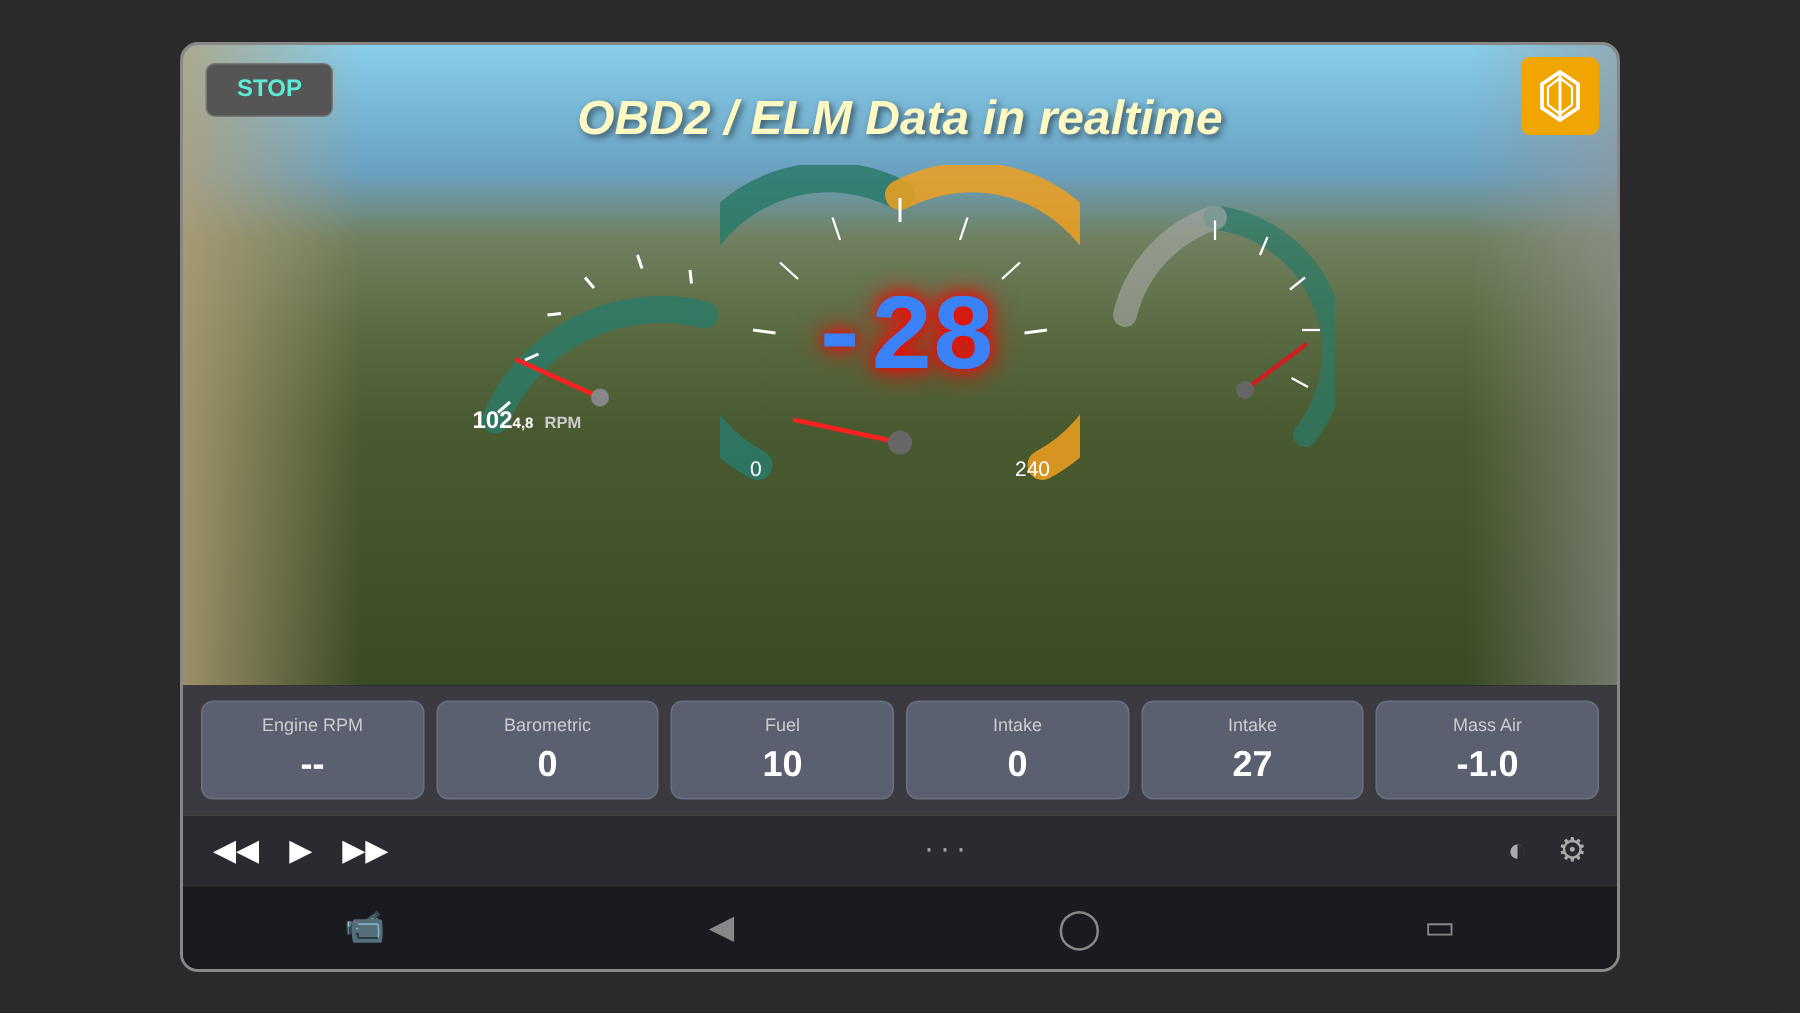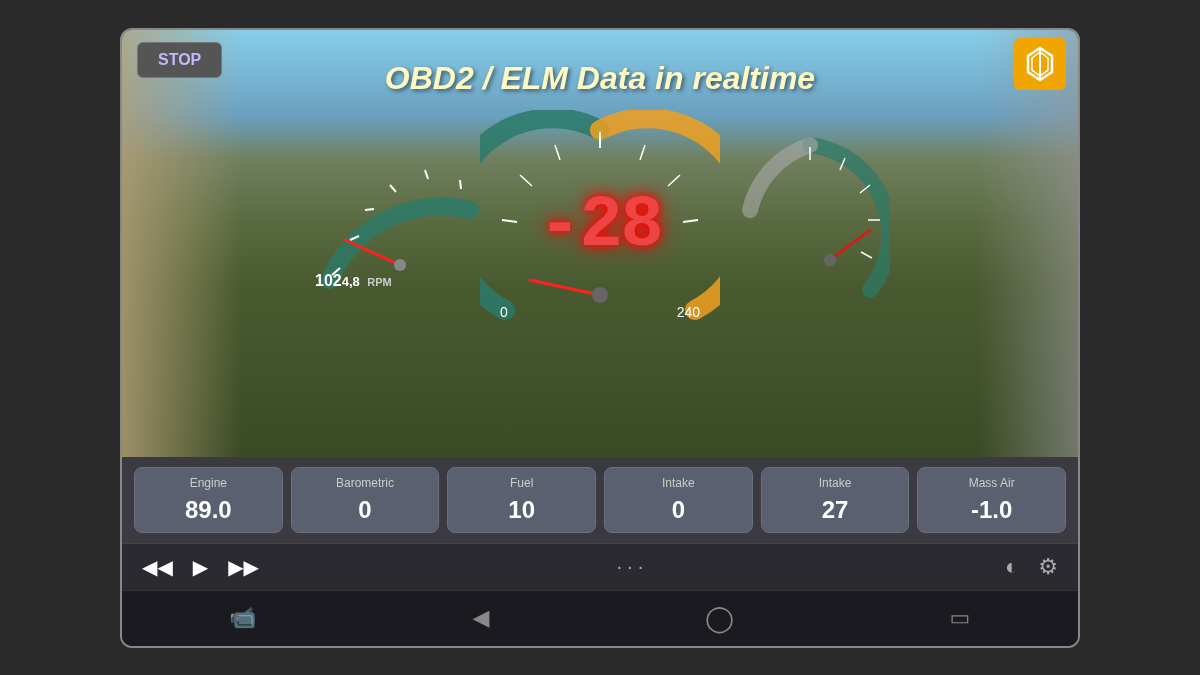--- a/index.html
+++ b/index.html
@@ -64,21 +64,21 @@
       background: linear-gradient(270deg, rgba(150,150,150,0.6), transparent);
       z-index: 1;
     }
 
     
     .stop-btn {
       position: absolute;
       top: 12px;
       left: 15px;
       background: #555;
-      color: #c4b5fd;
+      color: #5eead4;
       border: 1px solid #777;
       border-radius: 6px;
       padding: 8px 20px;
       font-size: 16px;
       font-weight: bold;
       cursor: pointer;
       z-index: 10;
     }
 
     
@@ -142,21 +142,21 @@
 
     
     .speed-digital {
       position: absolute;
       top: 75px;
       left: 50%;
       transform: translateX(-50%);
       font-family: 'Courier New', monospace;
       font-size: 72px;
       font-weight: bold;
-      color: #ef4444;
+      color: #3b82f6;
       text-shadow: 0 0 10px #ff0000, 0 0 20px #ff0000;
       white-space: nowrap;
       letter-spacing: -2px;
       z-index: 11;
     }
 
     .speed-labels {
       position: absolute;
       bottom: 30px;
       left: 50%;
@@ -319,21 +319,21 @@
           <line x1="55" y1="100" x2="64" y2="99" stroke="white" stroke-width="2"></line>
           <line x1="80" y1="75" x2="86" y2="82" stroke="white" stroke-width="2"></line>
           <line x1="115" y1="60" x2="118" y2="69" stroke="white" stroke-width="2"></line>
           <line x1="150" y1="70" x2="151" y2="79" stroke="white" stroke-width="2"></line>
 
           <line x1="90" y1="155" x2="35" y2="130" stroke="#ff2020" stroke-width="3" stroke-linecap="round"></line>
           <circle cx="90" cy="155" r="6" fill="#888"></circle>
         </svg>
         
         <div style="position:absolute;bottom:20px;left:5px;color:white;font-size:16px;font-weight:bold;">
-          <span>102</span><span style="font-size:13px;">4,8</span>
+          <span>102</span><span style="font-size:10px;">4,8</span>
           <span style="font-size:11px;color:#ccc;margin-left:3px;margin-top:36px;">RPM</span>
         </div>
       </div>
 
       <div class="center-gauge">
         <svg viewBox="0 0 240 240">
 
           <path d="M 25 200 A 100 100 0 0 1 120 20" fill="none" stroke="#2a7a6a" stroke-width="20" stroke-linecap="round" opacity="0.85"></path>
 
           <path d="M 120 20 A 100 100 0 0 1 215 200" fill="none" stroke="#f0a020" stroke-width="20" stroke-linecap="round" opacity="0.85"></path>
@@ -374,22 +374,22 @@
           <line x1="100" y1="130" x2="140" y2="100" stroke="#cc2020" stroke-width="3" stroke-linecap="round"></line>
           <circle cx="100" cy="130" r="6" fill="#666"></circle>
         </svg>
       </div>
 
     </div>
   </div>
 
   <div class="data-cards">
     <div class="data-card">
-      <div class="card-label">Engine</div>
-      <div class="card-value">89.0</div>
+      <div class="card-label">Engine RPM</div>
+      <div class="card-value">--</div>
     </div>
     <div class="data-card">
       <div class="card-label">Barometric</div>
       <div class="card-value">0</div>
     </div>
     <div class="data-card">
       <div class="card-label">Fuel</div>
       <div class="card-value">10</div>
     </div>
     <div class="data-card">

